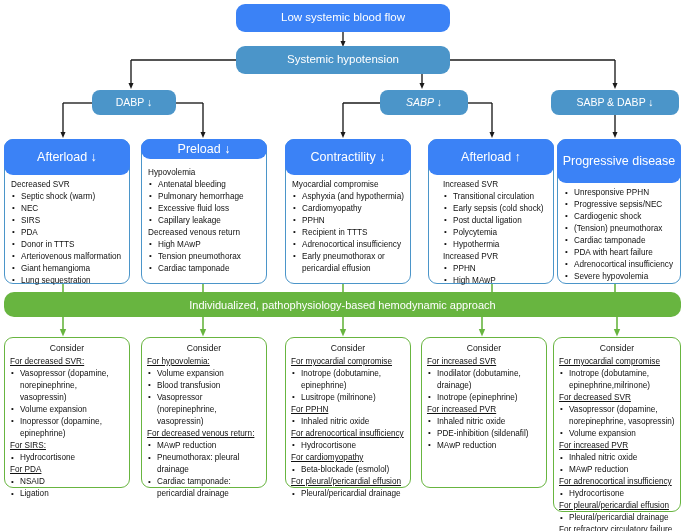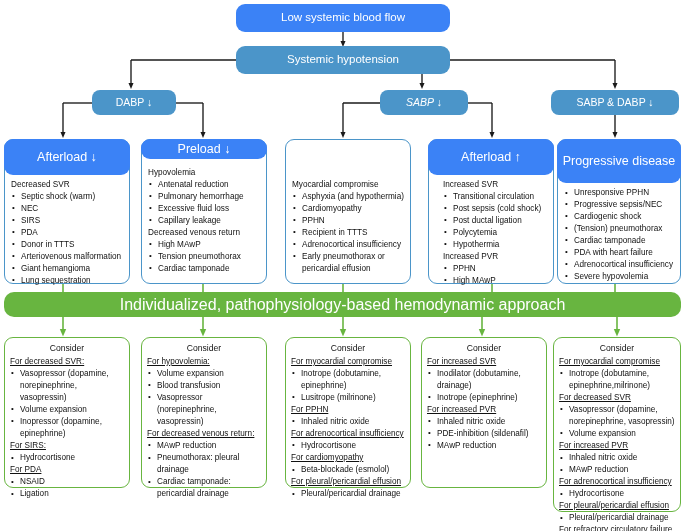--- a/index.html
+++ b/index.html
@@ -76,21 +76,21 @@
   .col-body .cont { padding-left: 11px; }
 
   
   #green-bar {
     position: absolute;
     left: 4px; top: 292px; width: 677px; height: 25px;
     border-radius: 10px;
     background: #68b540;
     color: #fff;
     display: flex; align-items: center; justify-content: center;
-    font-size: 16px;
+    font-size: 11px;
   }
 
   
   .ccol {
     position: absolute;
     top: 337px;
     border: 1px solid #68b540;
     border-radius: 9px;
     background: #ffffff;
     padding: 4px 4px 4px 4px;
@@ -183,48 +183,49 @@
           <div class="bullet">Donor in TTTS</div>
           <div class="bullet">Arteriovenous malformation</div>
           <div class="bullet">Giant hemangioma</div>
           <div class="bullet">Lung sequestration</div>
         </div>
       </div>
       <div class="col" style="left: 141px; width: 126px; height: 145px;">
         <div class="col-head" style="width: 126px; height: 20px;">Preload ↓</div>
         <div class="col-body" style="padding-top: 27px;">
           <div class="plain">Hypovolemia</div>
-          <div class="bullet">Antenatal reduction</div>
+          <div class="bullet">Antenatal bleeding</div>
           <div class="bullet">Pulmonary hemorrhage</div>
           <div class="bullet">Excessive fluid loss</div>
           <div class="bullet">Capillary leakage</div>
           <div class="plain">Decreased venous return</div>
           <div class="bullet">High MAwP</div>
           <div class="bullet">Tension pneumothorax</div>
           <div class="bullet">Cardiac tamponade</div>
         </div>
       </div>
       <div class="col" style="left: 285px; width: 126px; height: 145px;">
+        <div class="col-head" style="width: 126px; height: 36px;">Contractility ↓</div>
         <div class="col-body" style="padding-top: 39px;">
           <div class="plain">Myocardial compromise</div>
           <div class="bullet">Asphyxia (and hypothermia)</div>
           <div class="bullet">Cardiomyopathy</div>
           <div class="bullet">PPHN</div>
           <div class="bullet">Recipient in TTTS</div>
           <div class="bullet">Adrenocortical insufficiency</div>
           <div class="bullet">Early pneumothorax or</div>
           <div class="cont">pericardial effusion</div>
         </div>
       </div>
       <div class="col" style="left: 428px; width: 126px; height: 145px; padding-left: 8px;">
         <div class="col-head" style="width: 126px; height: 36px;">Afterload ↑</div>
         <div class="col-body" style="padding-top: 39px;">
           <div class="plain">Increased SVR</div>
           <div class="bullet">Transitional circulation</div>
-          <div class="bullet">Post sepsis (cold shock)</div>
+          <div class="bullet">Early sepsis (cold shock)</div>
           <div class="bullet">Post ductal ligation</div>
           <div class="bullet">Polycytemia</div>
           <div class="bullet">Hypothermia</div>
           <div class="plain">Increased PVR</div>
           <div class="bullet">PPHN</div>
           <div class="bullet">High MAwP</div>
         </div>
       </div>
       <div class="col" style="left: 557px; width: 124px; height: 145px;">
         <div class="col-head" style="width: 124px; height: 44px;">Progressive disease</div>

